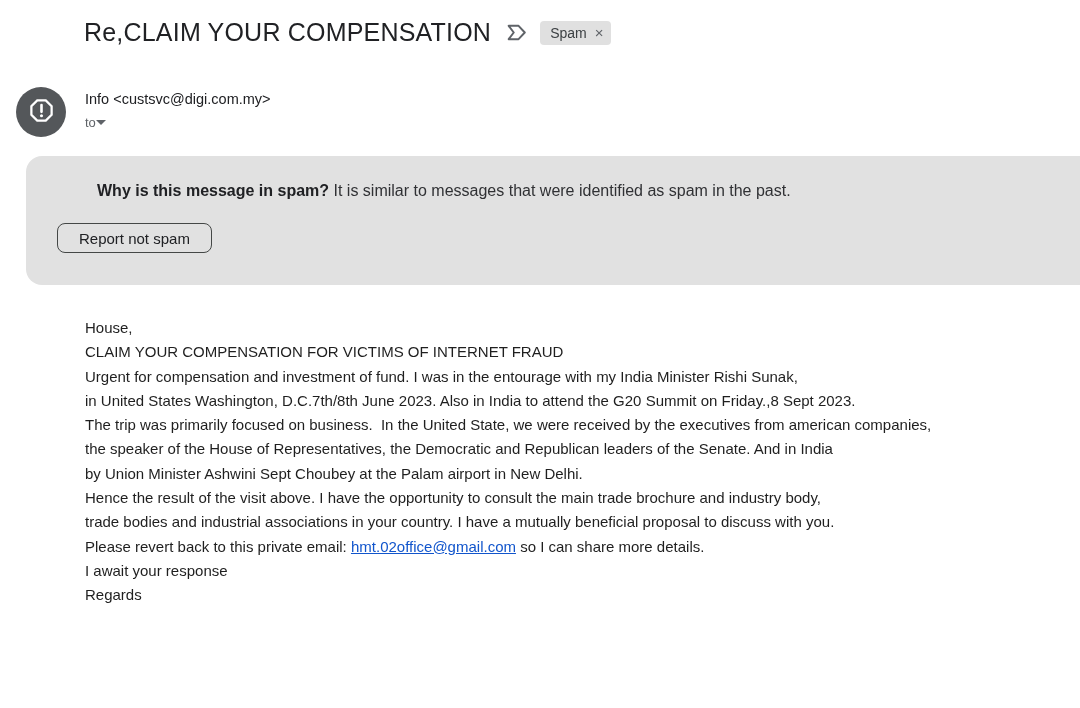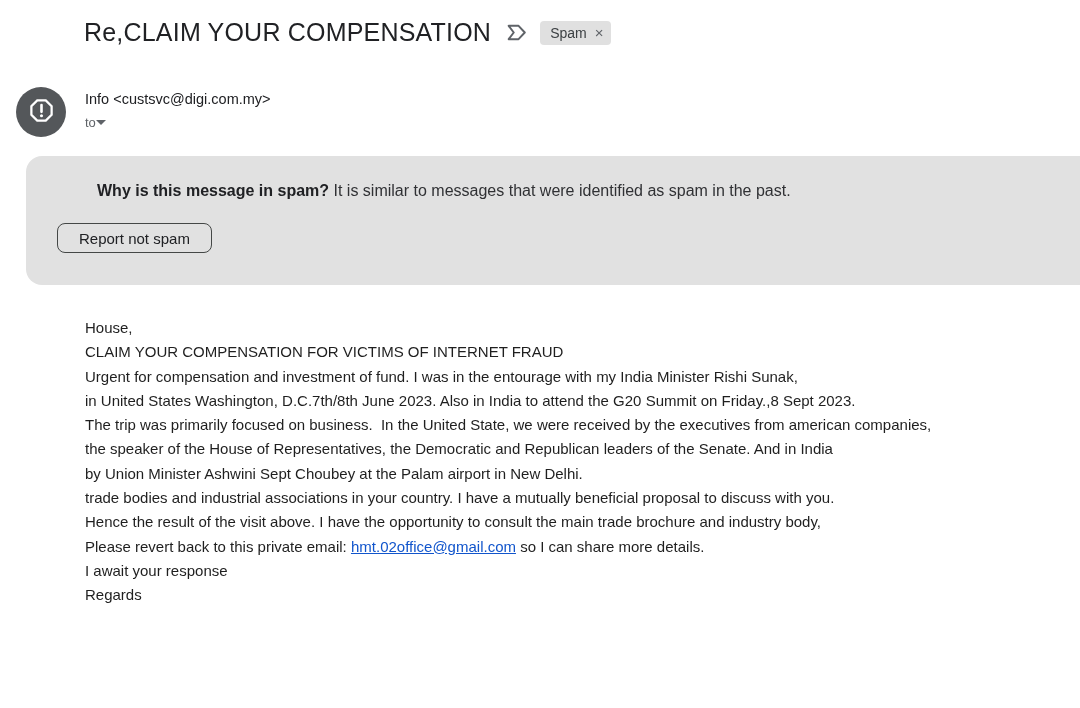--- a/index.html
+++ b/index.html
@@ -87,18 +87,18 @@
 </div>
 
 <div class="email-body">
   <div class="body-line">House,</div>
   <div class="body-line">CLAIM YOUR COMPENSATION FOR VICTIMS OF INTERNET FRAUD</div>
   <div class="body-line">Urgent for compensation and investment of fund. I was in the entourage with my India Minister Rishi Sunak,</div>
   <div class="body-line">in United States Washington, D.C.7th/8th June 2023. Also in India to attend the G20 Summit on Friday.,8 Sept 2023.</div>
   <div class="body-line">The trip was primarily focused on business.  In the United State, we were received by the executives from american companies,</div>
   <div class="body-line">the speaker of the House of Representatives, the Democratic and Republican leaders of the Senate. And in India</div>
   <div class="body-line">by Union Minister Ashwini Sept Choubey at the Palam airport in New Delhi.</div>
+  <div class="body-line">Hence the result of the visit above. I have the opportunity to consult the main trade brochure and industry body,</div>
   <div class="body-line">trade bodies and industrial associations in your country. I have a mutually beneficial proposal to discuss with you.</div>
-  <div class="body-line">Hence the result of the visit above. I have the opportunity to consult the main trade brochure and industry body,</div>
   <div class="body-line"><span>Please revert back to this private email: </span><a class="email-link">hmt.02office@gmail.com</a><span> so I can share more details.</span></div>
   <div class="body-line">I await your response</div>
   <div class="body-line">Regards</div>
 </div>
 
 </body></html>

